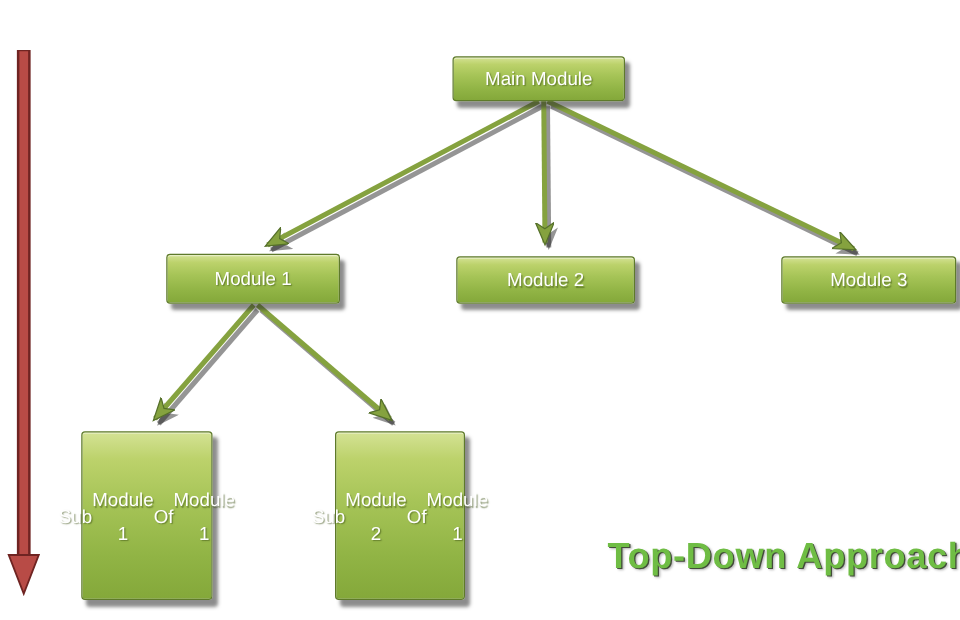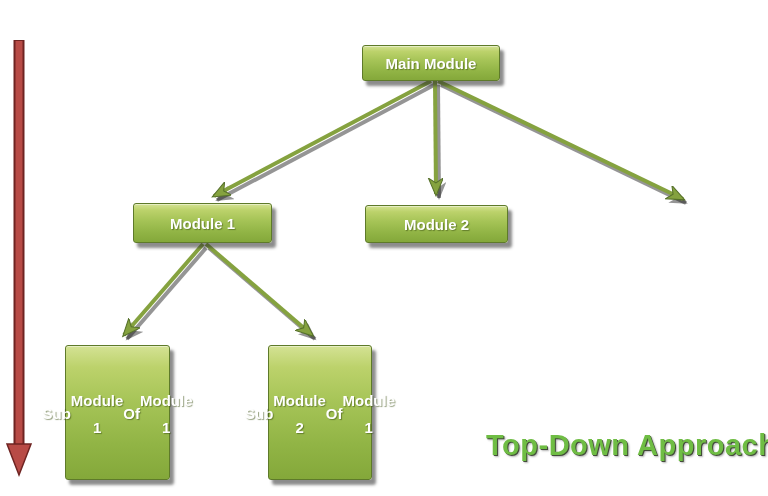--- a/index.html
+++ b/index.html
@@ -14,21 +14,21 @@
   #edge-layer { position: absolute; left: 0; top: 0; width: 768px; height: 496px; z-index: 1; }
 
   .node {
     position: absolute;
     z-index: 2;
     background: linear-gradient(180deg, #d4e294 0%, #bcd26b 16%, #a6c457 42%, #91b445 74%, #84a83a 100%);
     border: 1px solid #5e7a2a;
     border-radius: 3px;
     box-shadow: 4px 5px 3px rgba(45,45,45,0.55), inset 0 1px 0 rgba(255,255,255,0.45);
     color: #ffffff;
-    font-weight: bold;
+    font-weight: normal;
     font-size: 15px;
     display: flex;
     align-items: center;
     justify-content: center;
     text-align: center;
     text-shadow: 1px 1px 1px rgba(60,80,20,0.55);
   }
   #node-main { left: 362px; top: 45px;  width: 136px; height: 34px; }
   #node-m1   { left: 133px; top: 203px; width: 137px; height: 38px; }
   #node-m2   { left: 365px; top: 205px; width: 141px; height: 36px; }
@@ -94,20 +94,23 @@
   </div>
 
   <div class="node" id="node-m1">
     <span>Module 1</span>
   </div>
 
   <div class="node" id="node-m2">
     <span>Module 2</span>
   </div>
 
+  <div class="node" id="node-m3">
+    <span>Module 3</span>
+  </div>
 
   <div class="node multi" id="node-sub1">
     <span class="line">Sub</span>
     <span class="line">Module 1</span>
     <span class="line">Of</span>
     <span class="line">Module 1</span>
   </div>
 
   <div class="node multi" id="node-sub2">
     <span class="line">Sub</span>

